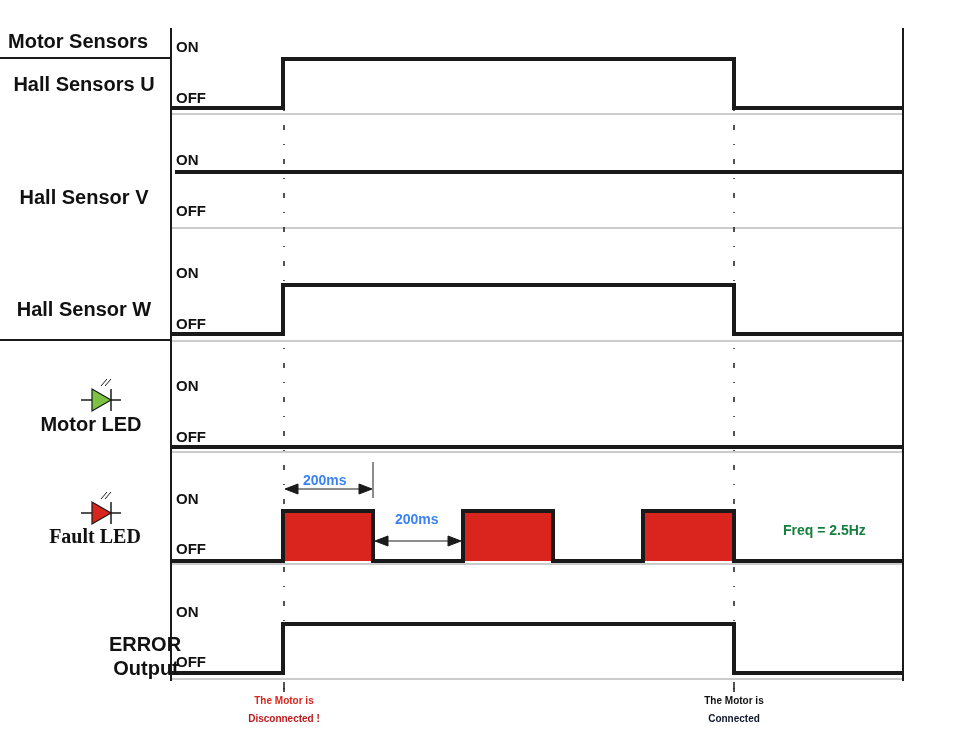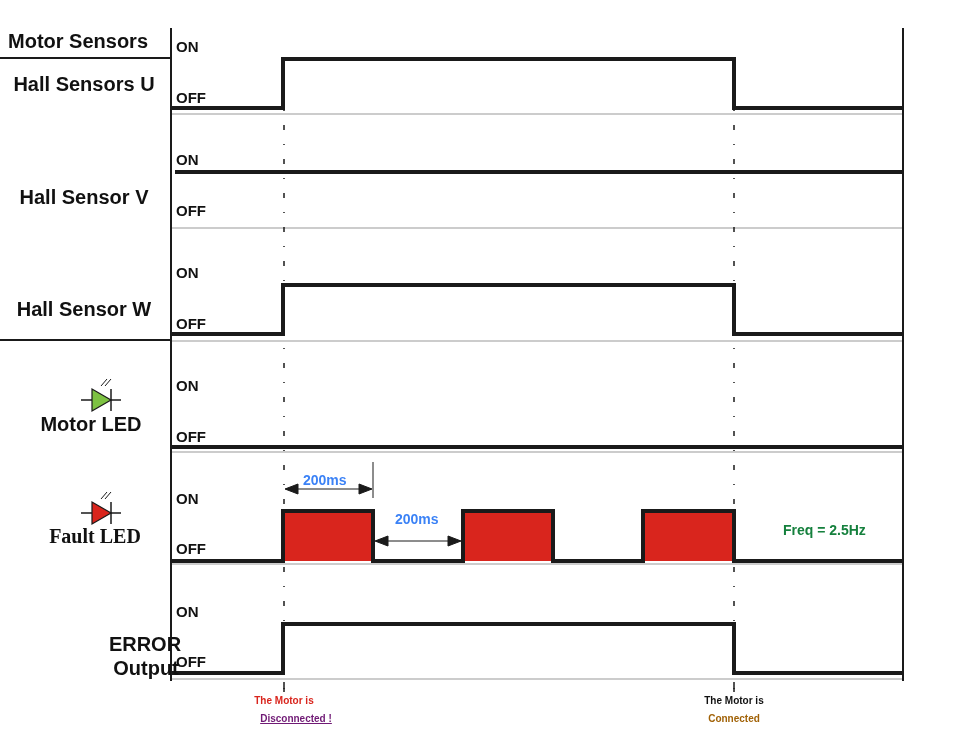--- a/index.html
+++ b/index.html
@@ -105,15 +105,15 @@
 <div class="onoff" style="left:176px; top:490px;">ON</div>
 <div class="onoff" style="left:176px; top:540px;">OFF</div>
 <div class="onoff" style="left:176px; top:603px;">ON</div>
 <div class="onoff" style="left:176px; top:653px;">OFF</div>
 
 <div class="dim-label" style="left:303px; top:472px;">200ms</div>
 <div class="dim-label" style="left:395px; top:511px;">200ms</div>
 <div class="freq" style="left:783px; top:522px;">Freq = 2.5Hz</div>
 
 <div class="note" style="left:204px; top:692px; width:160px; color:#d9251d;">The Motor is</div>
-<div class="note" style="left:216px; top:710px; width:160px; color:#701a75;text-decoration:underline;">Disconnected !</div>
+<div class="note" style="left:204px; top:710px; width:160px; color:#b91c1c;">Disconnected !</div>
 <div class="note" style="left:654px; top:692px; width:160px; color:#111111;">The Motor is</div>
-<div class="note" style="left:654px; top:710px; width:160px; color:#a16207;">Connected</div>
+<div class="note" style="left:654px; top:710px; width:160px; color:#0f172a;">Connected</div>
 
 </body></html>

